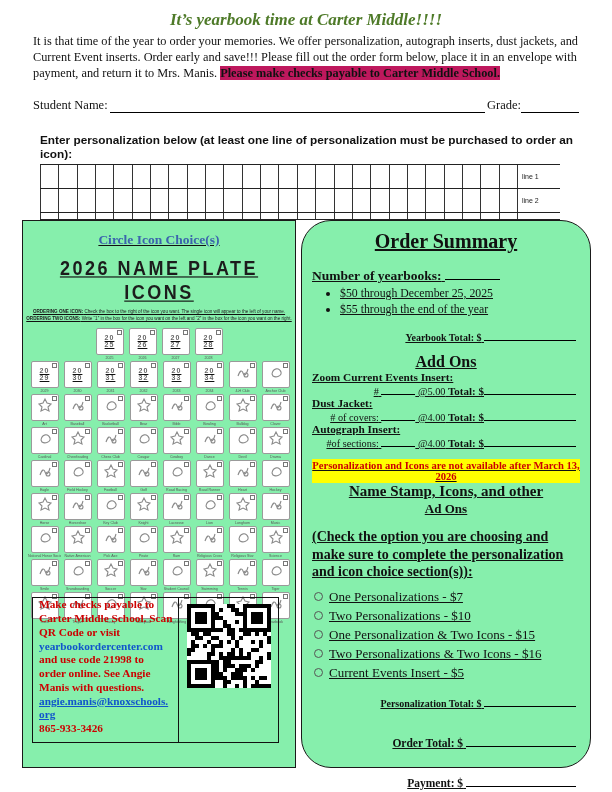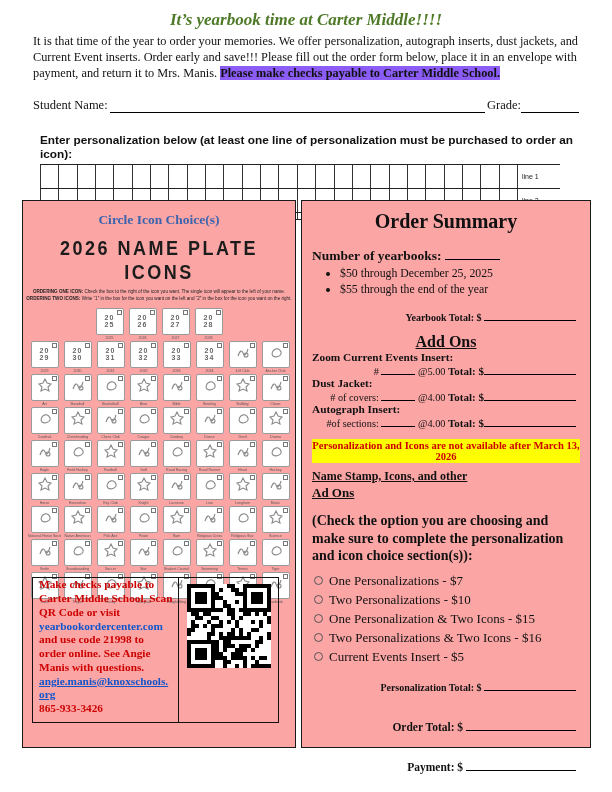--- a/index.html
+++ b/index.html
@@ -2,42 +2,42 @@
 <html><head>
 <meta charset="utf-8">
 <style>
   html,body{margin:0;padding:0;background:#e8e8e8;}
   .page{position:relative;width:612px;height:792px;background:#fff;margin:0 auto;
         font-family:"Liberation Serif",serif;color:#111;overflow:hidden;}
 
   
   .title{margin-top:10px;text-align:center;font-size:17px;font-weight:bold;font-style:italic;}
   .intro{margin:3px 33px 0 33px;font-size:12.3px;line-height:1.32;text-align:left;}
-  .hl{background:#8b5cf6;font-weight:bold;}
+  .hl{background:#be185d;font-weight:bold;}
   .student-line{display:flex;align-items:flex-end;margin:16px 33px 0 33px;font-size:12.5px;}
   .blank{display:inline-block;border-bottom:1px solid #000;height:12px;vertical-align:baseline;}
   .blank.grow{flex:1;margin:0 2px;}
   .blank.grade{width:58px;}
 
   
   .pers-wrap{margin:20px 33px 0 40px;}
   .pers-instr{font-family:"Liberation Sans",sans-serif;font-weight:bold;font-size:11.8px;margin-bottom:3px;}
   .pgrid{width:520px;border-top:1.5px solid #222;}
   .prow{display:flex;border-bottom:1.5px solid #222;}
   .pcells{display:flex;width:478px;}
   .pcell{flex:1;height:23px;border-left:1px solid #333;box-sizing:border-box;}
   .pcell:last-child{border-right:1px solid #333;}
   .prowlabel{font-family:"Liberation Sans",sans-serif;font-size:7px;color:#222;
              display:flex;align-items:center;padding-left:4px;}
   .prow.stub .pcell{height:6px;}
 
   
-  .panel{position:absolute;top:200px;background:#fca5a5;border:1.6px solid #1a1a1a;box-sizing:border-box;}
+  .panel{position:absolute;top:220px;background:#86efac;border:1.6px solid #1a1a1a;box-sizing:border-box;text-decoration:underline;}
   .panel.left{left:22px;width:274px;height:548px;}
-  .panel.right{left:301px;width:290px;height:548px;}
+  .panel.right{left:301px;width:290px;height:548px;border-radius:30px;}
 
   
   .icon-heading{margin-top:11px;text-align:center;font-size:13.5px;font-weight:bold;}
   .plate-title{margin-top:12px;text-align:center;font-family:"Liberation Sans",sans-serif;
                font-weight:bold;font-size:18px;letter-spacing:2.5px;color:#1c1c1c;
                transform:scaleY(1.15);}
   .ordering{margin-top:7px;text-align:center;font-family:"Liberation Sans",sans-serif;
             font-size:4.6px;line-height:1.5;color:#222;}
   .ordering b{font-weight:bold;}
   .icongrid{margin-top:5px;}
@@ -74,22 +74,22 @@
   .total-line .blank{width:92px;height:11px;}
   .section-title{margin-top:10px;text-align:center;font-weight:bold;font-size:16px;text-decoration:underline;}
   .insert-block{}
   .insert-label{font-weight:bold;font-size:11.3px;}
   .insert-qty{text-align:right;font-size:10.3px;padding-right:4px;margin-top:1px;}
   .insert-qty .blank{width:34px;height:10px;}
   .insert-qty b{font-size:11px;}
   .insert-qty .blank.tot{width:92px;}
   .notice{margin-top:10px;background:#ffff00;color:#cc0000;font-weight:bold;font-size:10.6px;
           text-align:center;padding:1px 0;}
-  .ns-title{margin-top:6px;font-weight:bold;font-size:12px;text-decoration:underline;}
-  .adons-title{margin-top:1px;text-align:left;font-weight:bold;font-size:13px;text-decoration:underline;}
+  .ns-title{margin-top:0;text-align:center;font-weight:bold;font-size:15px;text-decoration:underline;}
+  .adons-title{margin-top:1px;text-align:center;font-weight:bold;font-size:13px;text-decoration:underline;}
   .adons-note{font-weight:bold;font-size:14px;line-height:1.25;margin-top:11px;}
   .opts{list-style:none;margin:8px 0 0 2px;padding:0;font-size:13px;}
   .opts li{margin:3px 0;display:flex;align-items:center;}
   .radio{display:inline-block;width:7px;height:7px;border:1px solid #555;border-radius:50%;
          margin-right:6px;flex:0 0 auto;}
   .ptotal{margin-top:14px;}
   .money-line{margin-top:26px;text-align:right;font-weight:bold;font-size:11.5px;padding-right:4px;}
   .money-line .blank{width:110px;height:11px;}
 </style>
 </head>

